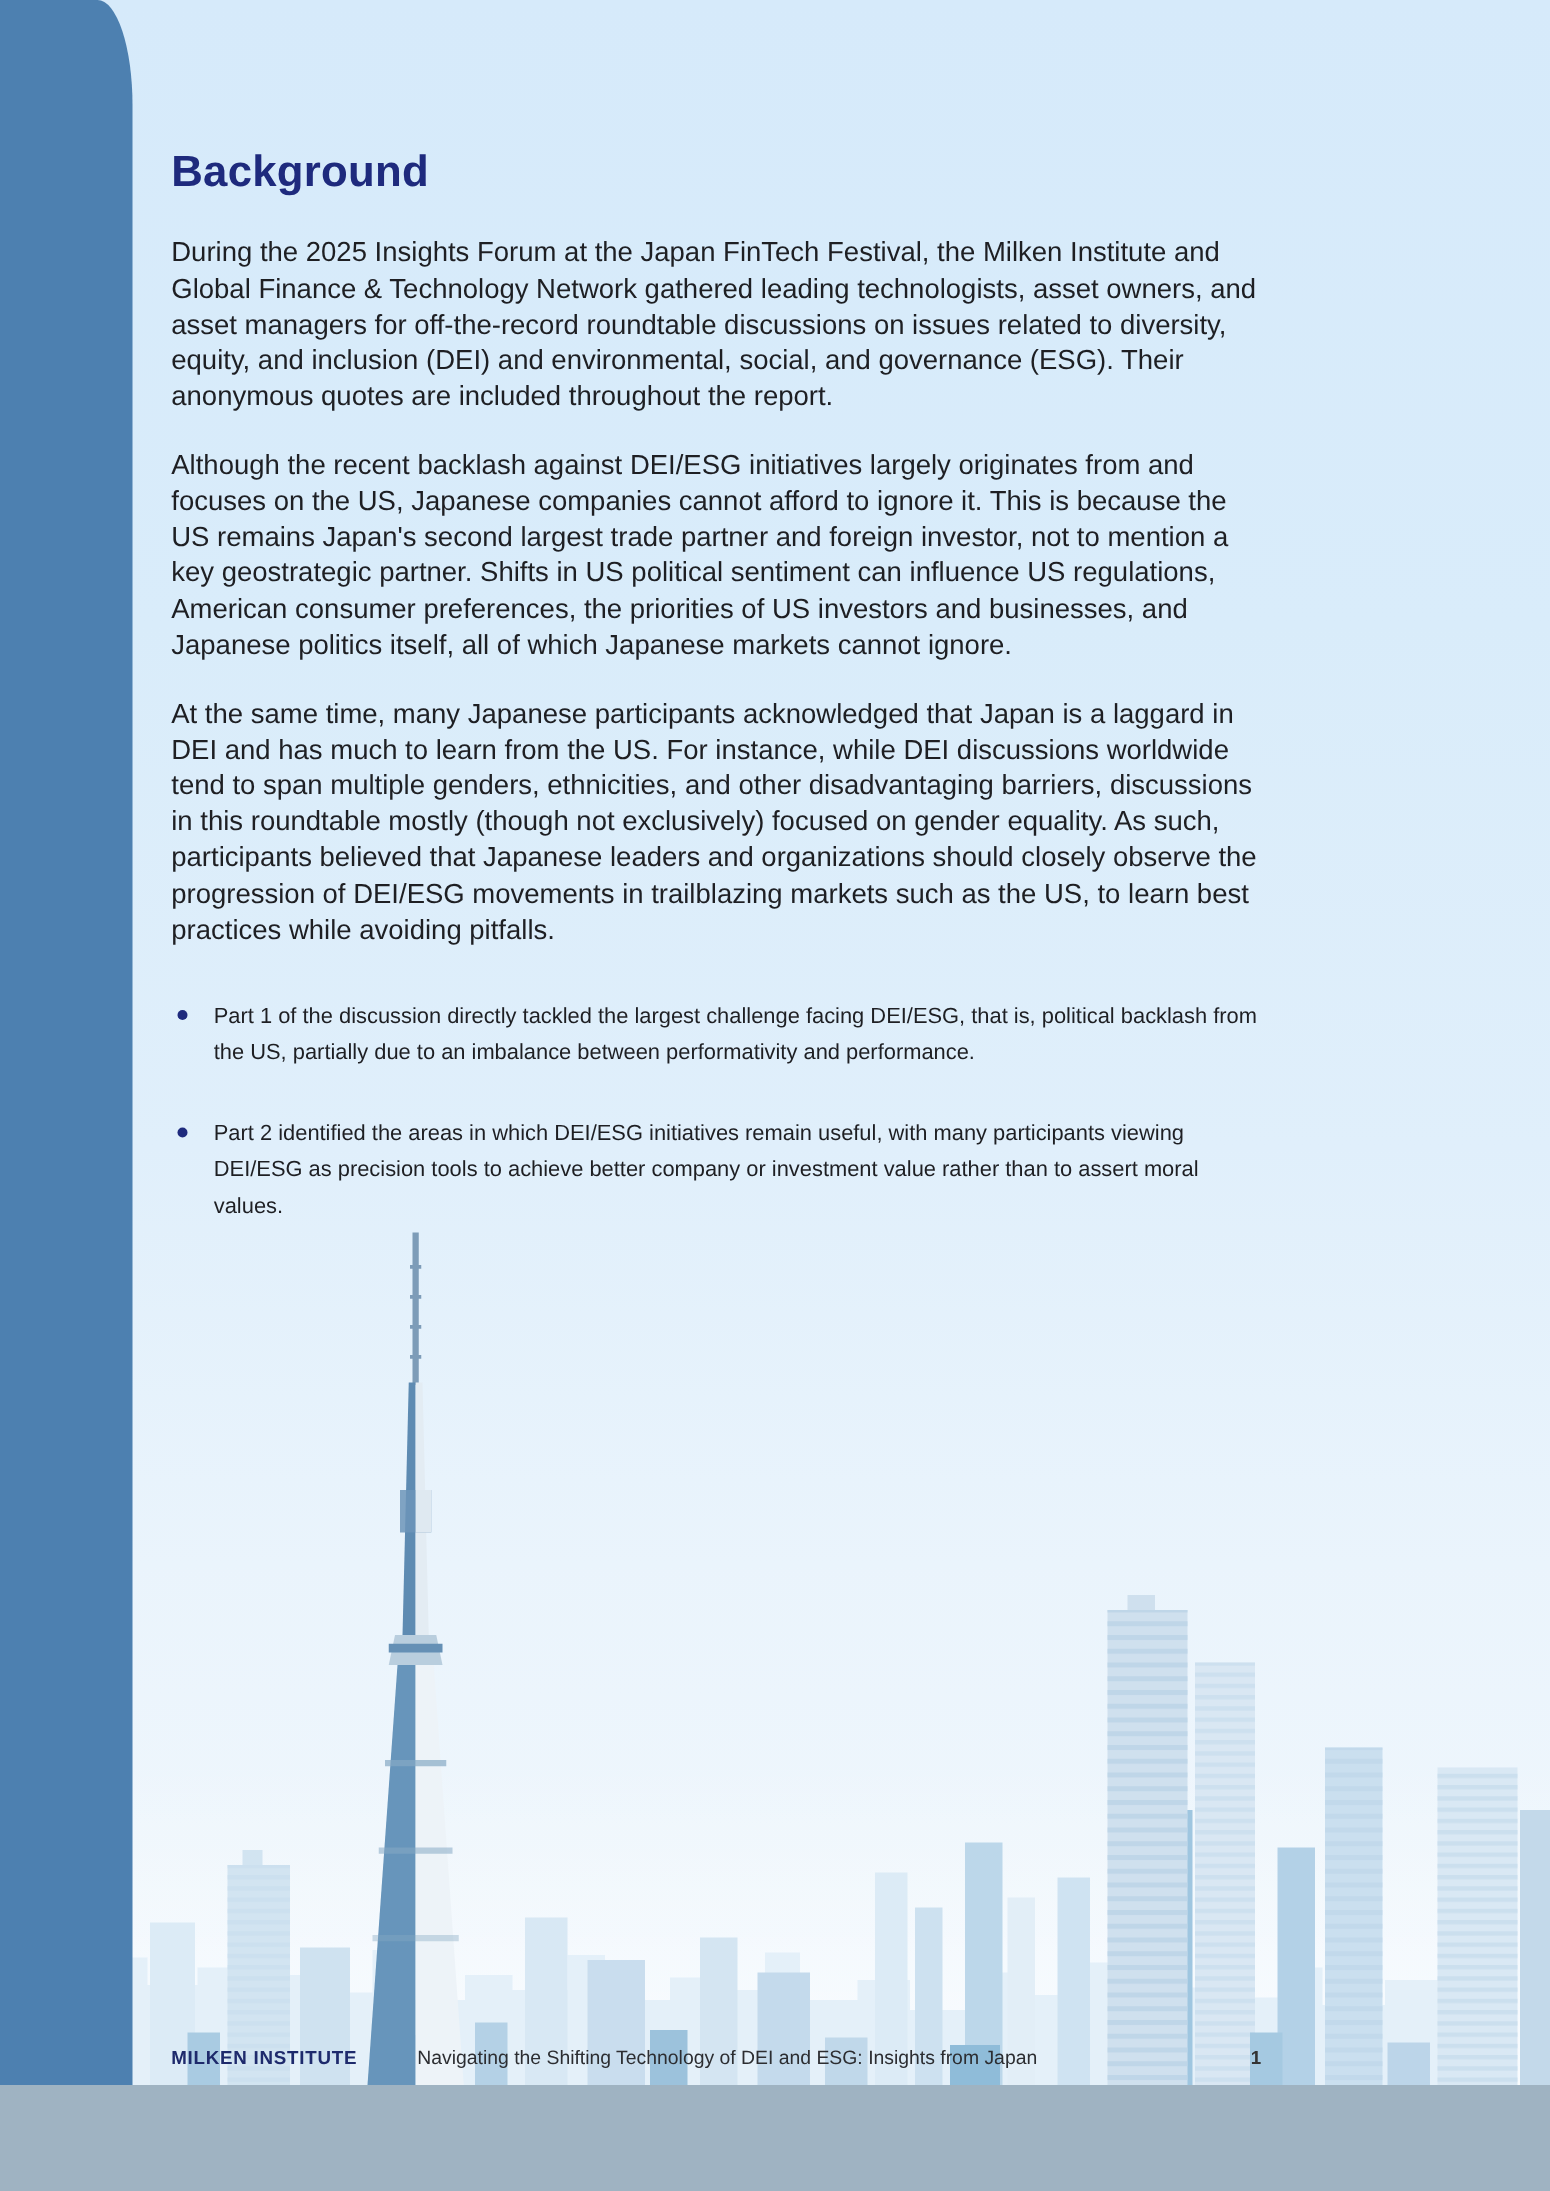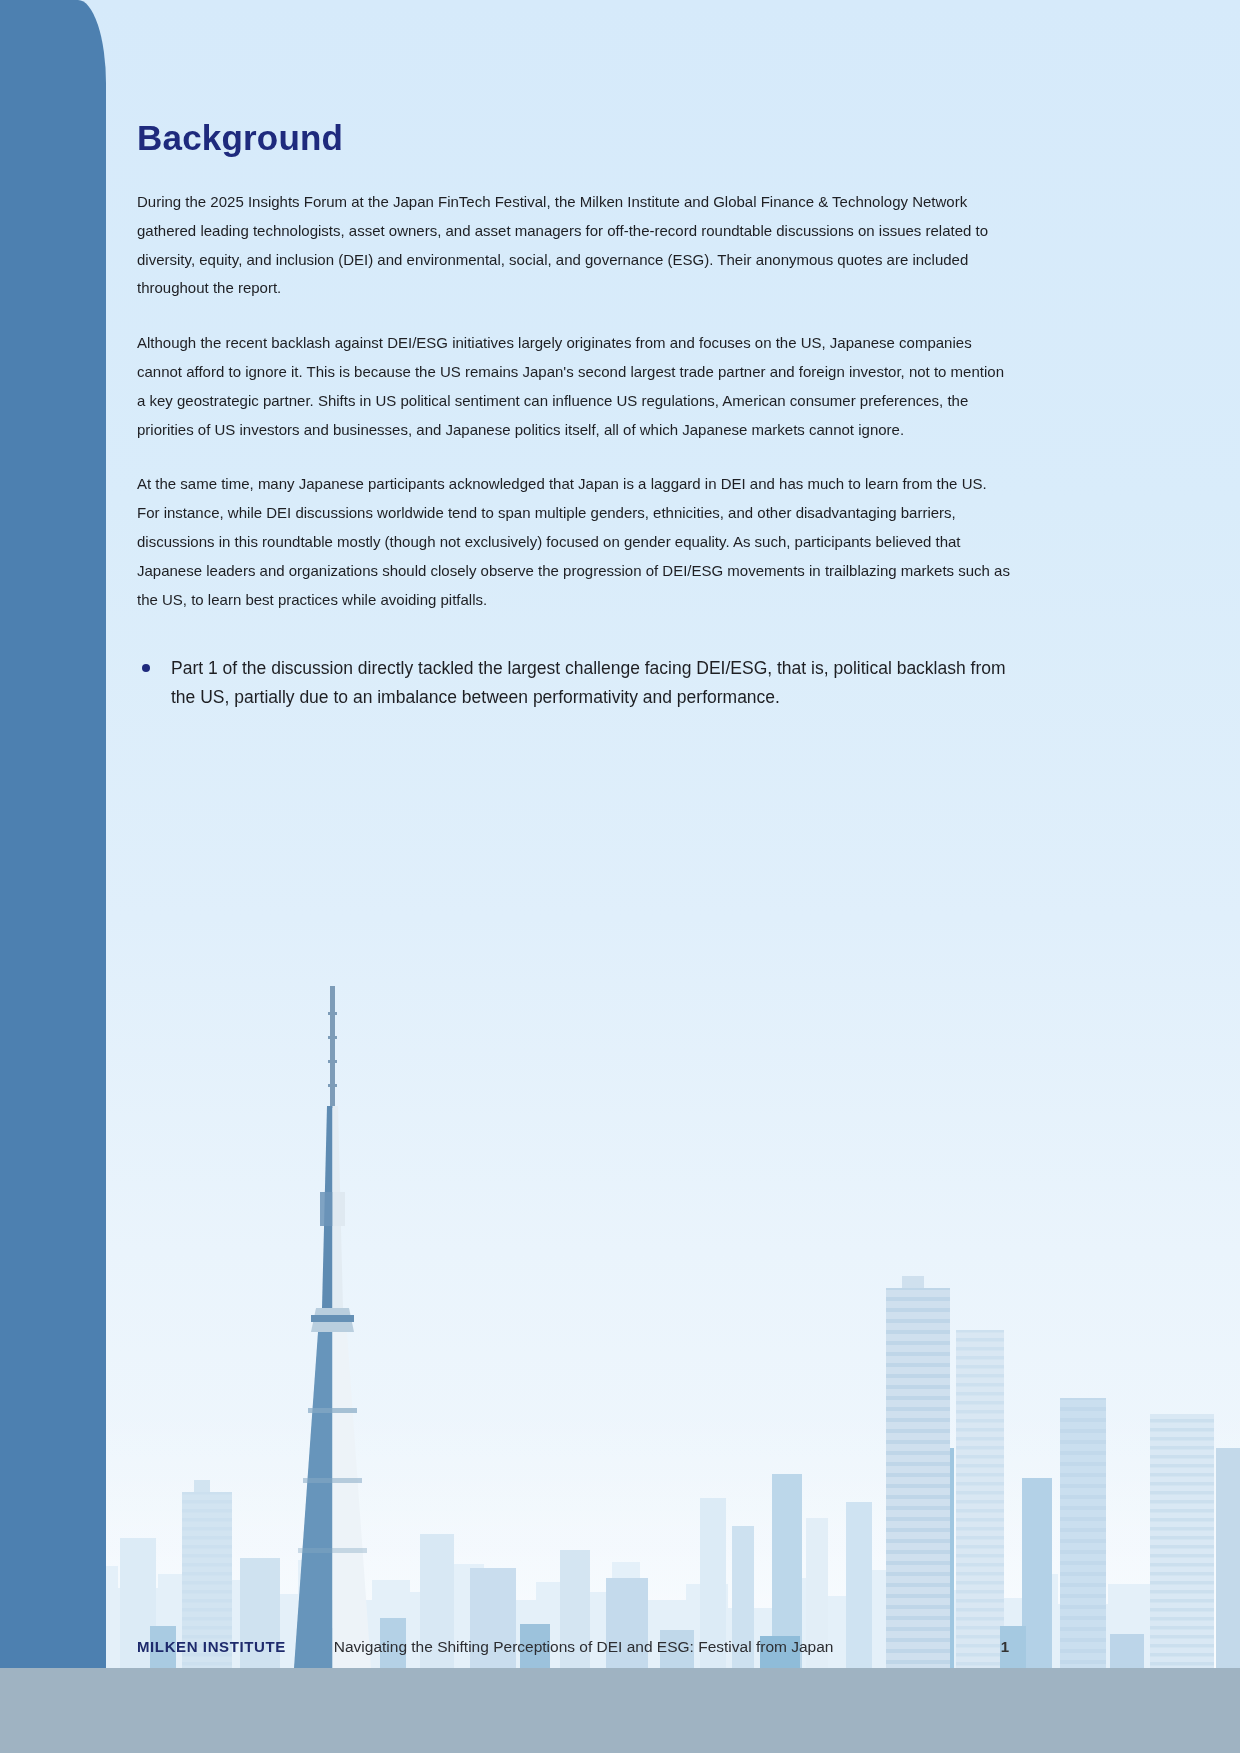--- a/index.html
+++ b/index.html
@@ -28,21 +28,21 @@
   .content{
     position:absolute;left:137px;top:0;width:874px;z-index:2;
   }
   h1.title{
     margin:118px 0 30px 0;
     font-size:35px;line-height:40px;font-weight:700;
     color:#1e2a7d;letter-spacing:.2px;
   }
   p.body{
     margin:12px 0 26px 0;
-    font-size:15px;line-height:28.8px;color:#1e1f23;
+    font-size:22px;line-height:28.8px;color:#1e1f23;
   }
   ul.bullets{
     list-style:none;margin:40px 0 0 0;padding:0;
   }
   ul.bullets li{
     display:flex;align-items:flex-start;
     margin:16px 0 36px 0;
   }
   .dot{
     flex:0 0 auto;width:8px;height:8px;border-radius:50%;
@@ -166,23 +166,27 @@
 
     <p class="body">During the 2025 Insights Forum at the Japan FinTech Festival, the Milken Institute and Global Finance &amp; Technology Network gathered leading technologists, asset owners, and asset managers for off-the-record roundtable discussions on issues related to diversity, equity, and inclusion (DEI) and environmental, social, and governance (ESG). Their anonymous quotes are included throughout the report.</p>
     <p class="body">Although the recent backlash against DEI/ESG initiatives largely originates from and focuses on the US, Japanese companies cannot afford to ignore it. This is because the US remains Japan's second largest trade partner and foreign investor, not to mention a key geostrategic partner. Shifts in US political sentiment can influence US regulations, American consumer preferences, the priorities of US investors and businesses, and Japanese politics itself, all of which Japanese markets cannot ignore.</p>
     <p class="body">At the same time, many Japanese participants acknowledged that Japan is a laggard in DEI and has much to learn from the US. For instance, while DEI discussions worldwide tend to span multiple genders, ethnicities, and other disadvantaging barriers, discussions in this roundtable mostly (though not exclusively) focused on gender equality. As such, participants believed that Japanese leaders and organizations should closely observe the progression of DEI/ESG movements in trailblazing markets such as the US, to learn best practices while avoiding pitfalls.</p>
 
     <ul class="bullets">
       <li>
         <span class="dot"></span>
         <span class="bullet-text">Part 1 of the discussion directly tackled the largest challenge facing DEI/ESG, that is, political backlash from the US, partially due to an imbalance between performativity and performance.</span>
       </li>
+      <li>
+        <span class="dot"></span>
+        <span class="bullet-text">Part 2 identified the areas in which DEI/ESG initiatives remain useful, with many participants viewing DEI/ESG as precision tools to achieve better company or investment value rather than to assert moral values.</span>
+      </li>
     </ul>
 
   </div>
 
   <div class="footer">
     <span class="brand">MILKEN INSTITUTE</span>
-    <span class="doc-title">Navigating the Shifting Perceptions of DEI and ESG: Festival from Japan</span>
+    <span class="doc-title">Navigating the Shifting Technology of DEI and ESG: Insights from Japan</span>
     <span class="pageno">1</span>
   </div>
 
 </div>
 
 </body></html>

